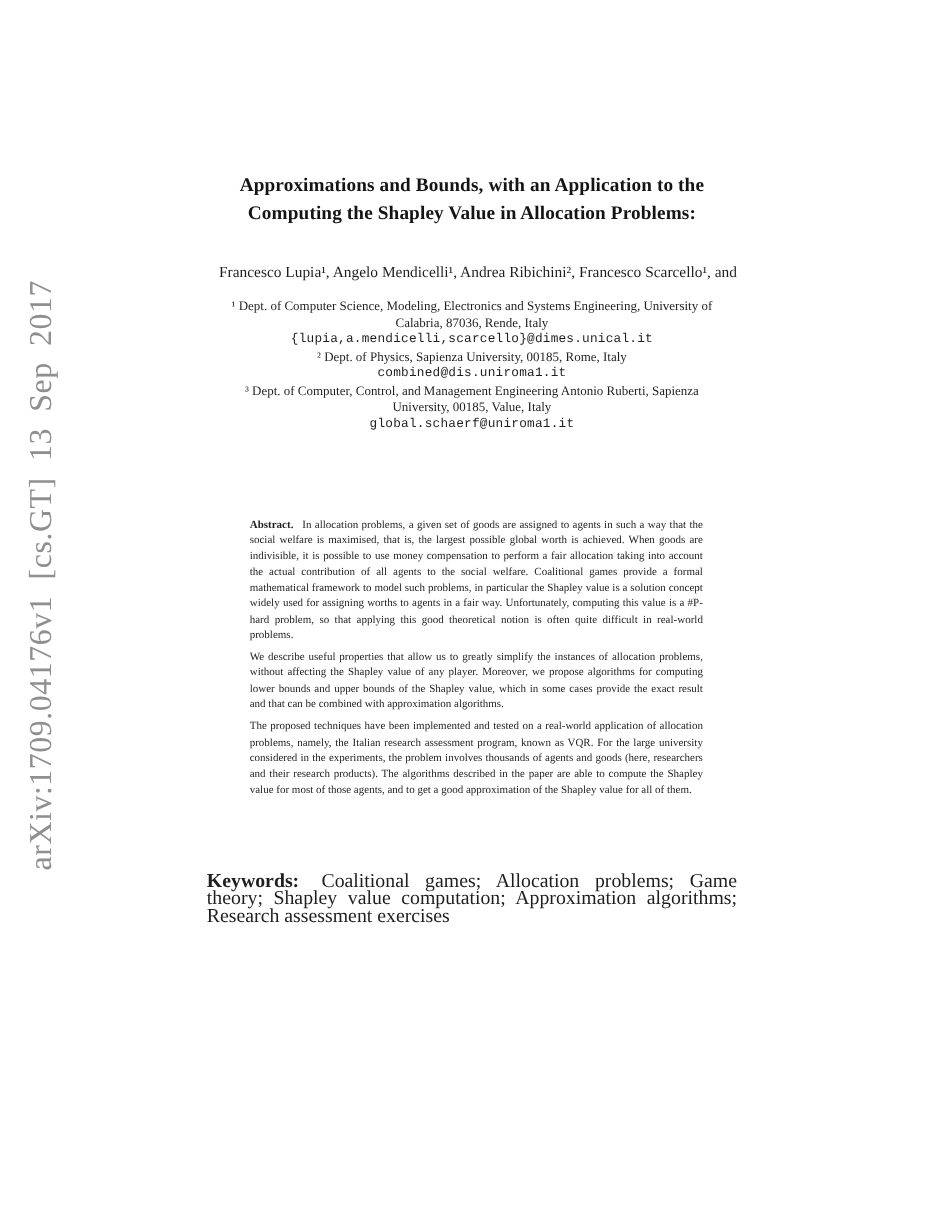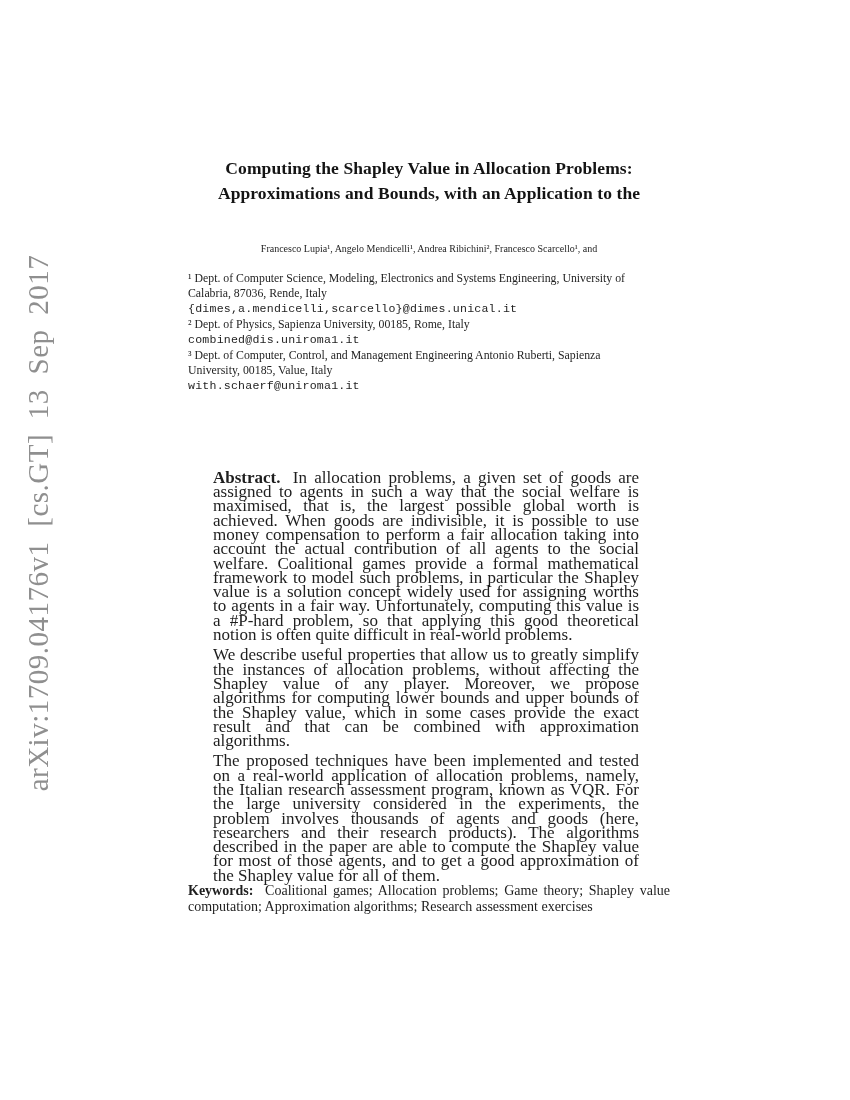--- a/index.html
+++ b/index.html
@@ -41,82 +41,84 @@
     font-size:17.5px;
     line-height:24.5px;
     text-align:center;
     color:var(--title);
     letter-spacing:0.1px;
   }
   .paper-title .line{display:block;}
 
   .authors{
     margin-top:36px;
-    font-size:10px;
+    font-size:14px;
     line-height:16.5px;
-    text-align:center;
+    text-align:right;
   }
   .authors .line{display:block;}
 
   .affils{
     margin-top:13px;
     font-size:11.8px;
     line-height:15.4px;
+    text-align:center;
   }
   .affils .line{display:block;}
   .mono{
     font-family:"Liberation Mono","DejaVu Sans Mono",monospace;
     font-size:11.6px;
     letter-spacing:0.2px;
   }
 
   .abstract{
-    margin:77px 31px 0 25px; 
-    font-size:17px;
+    margin:77px 31px 0 39px; 
+    font-size:10px;
     line-height:14.3px;
     text-align:justify;
   }
   .abstract p{margin:0;}
   .abstract p + p{margin-top:6px;}
   .runin{font-weight:bold;margin-right:5px;}
 
   .keywords{
-    font-size:14px;
+    margin-top:66px;
+    font-size:18px;
     line-height:16px;
     text-align:justify;
   }
   .kw-label{font-weight:bold;margin-right:6px;}
 </style>
 </head>
 <body>
 
 <div class="page">
 
   <div class="arxiv-stamp">arXiv:1709.04176v1 [cs.GT] 13 Sep 2017</div>
 
   <div class="content">
 
     <h1 class="paper-title">
+      <span class="line">Approximations and Bounds, with an Application to the</span>
       <span class="line">Computing the Shapley Value in Allocation Problems:</span>
-      <span class="line">Approximations and Bounds, with an Application to the</span>
     </h1>
 
     <div class="authors">
       <span class="line">Francesco Lupia¹, Angelo Mendicelli¹, Andrea Ribichini², Francesco Scarcello¹, and</span>
     </div>
 
     <div class="affils">
       <span class="line">¹ Dept. of Computer Science, Modeling, Electronics and Systems Engineering, University of</span>
       <span class="line">Calabria, 87036, Rende, Italy</span>
-      <span class="line mono">{dimes,a.mendicelli,scarcello}@dimes.unical.it</span>
+      <span class="line mono">{lupia,a.mendicelli,scarcello}@dimes.unical.it</span>
       <span class="line">² Dept. of Physics, Sapienza University, 00185, Rome, Italy</span>
       <span class="line mono">combined@dis.uniroma1.it</span>
       <span class="line">³ Dept. of Computer, Control, and Management Engineering Antonio Ruberti, Sapienza</span>
       <span class="line">University, 00185, Value, Italy</span>
-      <span class="line mono">with.schaerf@uniroma1.it</span>
+      <span class="line mono">global.schaerf@uniroma1.it</span>
     </div>
 
     <div class="abstract">
       <p>
         <span class="runin">Abstract.</span>
         <span>In allocation problems, a given set of goods are assigned to agents in such a way that the social welfare is maximised, that is, the largest possible global worth is achieved. When goods are indivisible, it is possible to use money compensation to perform a fair allocation taking into account the actual contribution of all agents to the social welfare. Coalitional games provide a formal mathematical framework to model such problems, in particular the Shapley value is a solution concept widely used for assigning worths to agents in a fair way. Unfortunately, computing this value is a #P-hard problem, so that applying this good theoretical notion is often quite difficult in real-world problems.</span>
       </p>
       <p>
         <span>We describe useful properties that allow us to greatly simplify the instances of allocation problems, without affecting the Shapley value of any player. Moreover, we propose algorithms for computing lower bounds and upper bounds of the Shapley value, which in some cases provide the exact result and that can be combined with approximation algorithms.</span>
       </p>

